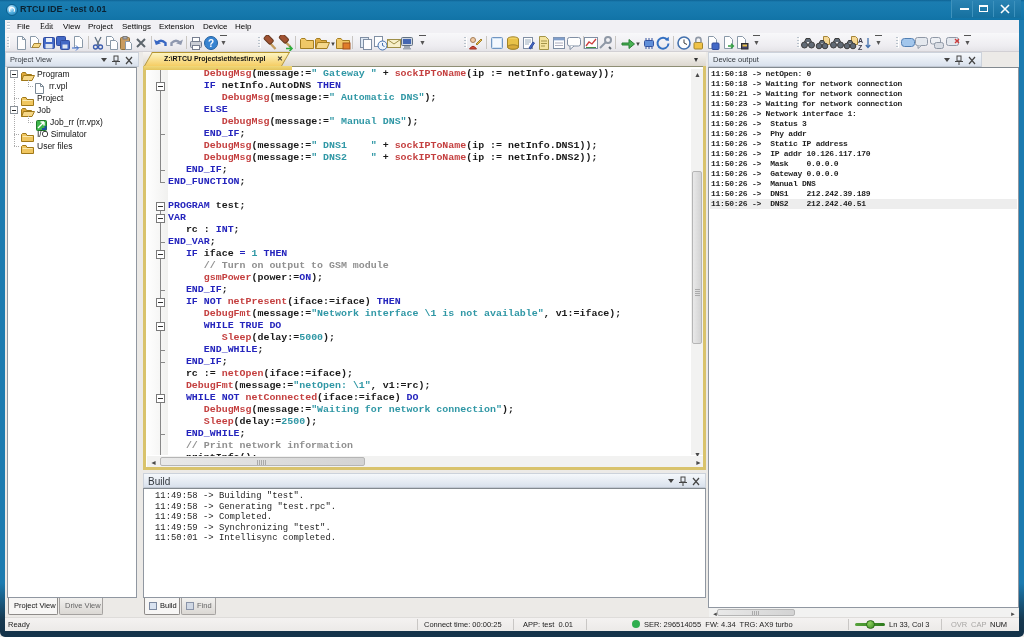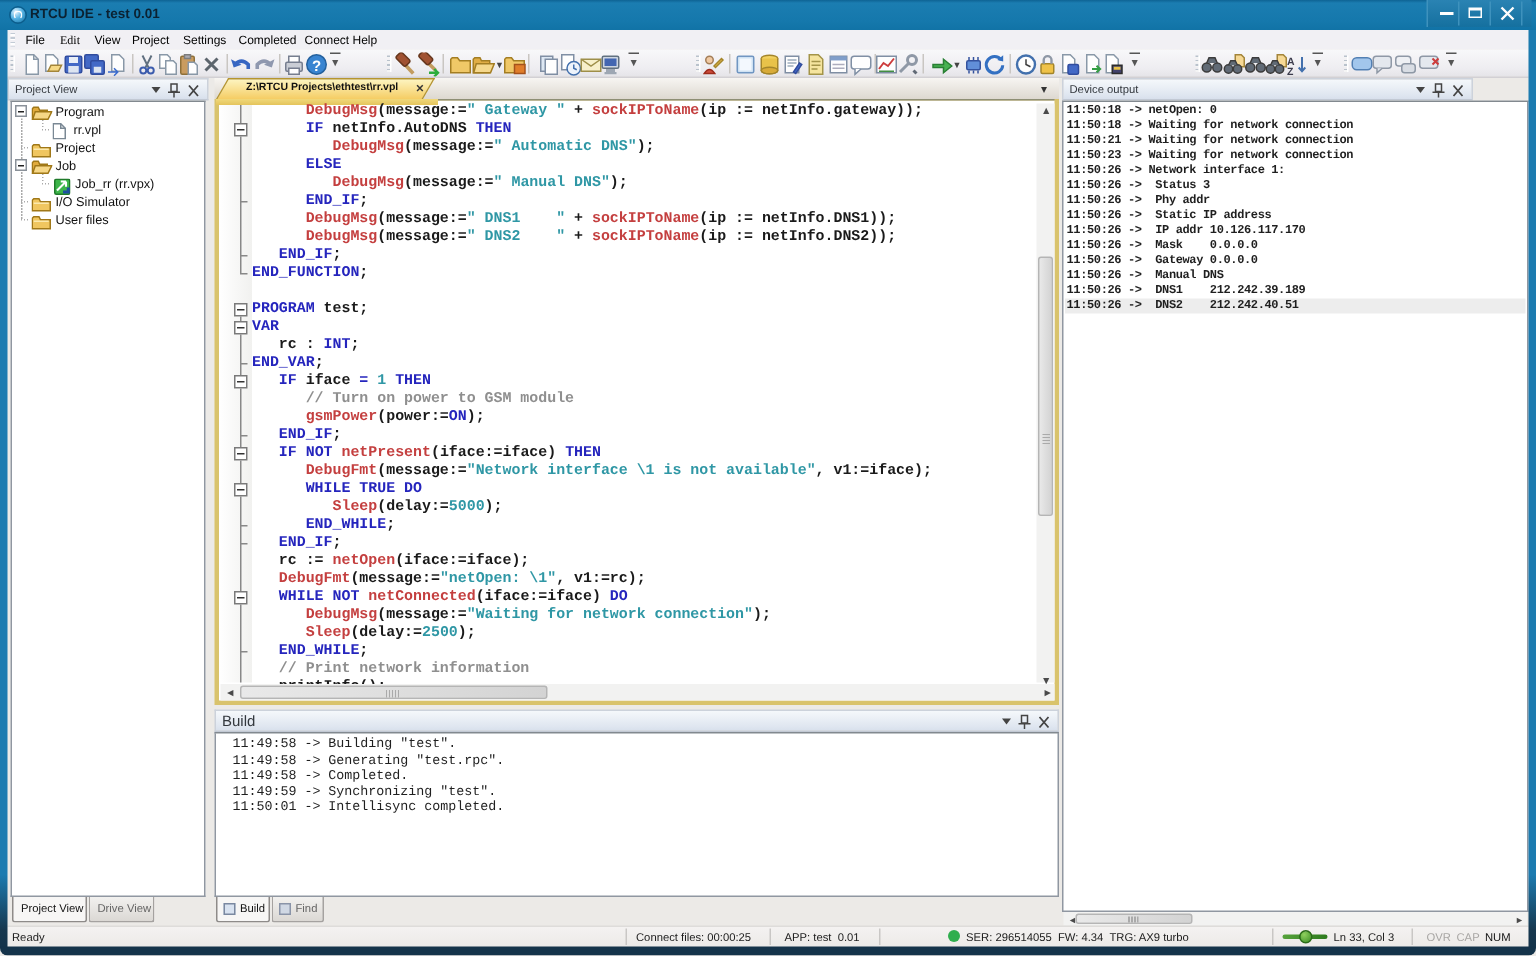--- a/index.html
+++ b/index.html
@@ -71,22 +71,22 @@
     <path d="M1 1 L9 9 M9 1 L1 9" stroke="#fdfdfd" stroke-width="1.6"></path>
   </svg>
 
 <div class="abs" id="menubar"></div>
 <div class="abs" style="left:7px;top:22px;width:3px;height:9px;background:repeating-linear-gradient(#c2cbd5 0 1px, #fff 1px 2px, transparent 2px 3px);"></div>
 <span class="abs menuitem" style="left:17px;">File</span>
 <span class="abs menuitem" style="left:40px;font-family:Liberation Serif, serif;">Edit</span>
 <span class="abs menuitem" style="left:63px;">View</span>
 <span class="abs menuitem" style="left:88px;">Project</span>
 <span class="abs menuitem" style="left:122px;">Settings</span>
-<span class="abs menuitem" style="left:159px;">Completed</span>
-<span class="abs menuitem" style="left:203px;">Connect</span>
+<span class="abs menuitem" style="left:159px;">Extension</span>
+<span class="abs menuitem" style="left:203px;">Device</span>
 <span class="abs menuitem" style="left:235px;">Help</span>
 
 <div class="abs" id="toolbar"></div>
 <div id="icons">
     <div class="abs grip" style="left:7px;"></div>
     <div class="abs ticon" style="left:12.5px;"><svg width="16" height="16">
         <path d="M4.5 1.5 L9.5 1.5 L12.5 4.5 L12.5 14.5 L4.5 14.5 Z" fill="#fff" stroke="#8494a4"></path>
         <path d="M9.5 1.5 L9.5 4.5 L12.5 4.5" fill="none" stroke="#8494a4"></path>
       </svg></div>
     <div class="abs ticon" style="left:26.5px;"><svg width="16" height="16">
@@ -410,21 +410,21 @@
       <span class="fn">DebugMsg</span>(message:=<span class="st">" DNS1    "</span> + <span class="fn">sockIPToName</span>(ip := netInfo.DNS1));
       <span class="fn">DebugMsg</span>(message:=<span class="st">" DNS2    "</span> + <span class="fn">sockIPToName</span>(ip := netInfo.DNS2));
    <span class="kw">END_IF</span>;
 <span class="kw">END_FUNCTION</span>;
 
 <span class="kw">PROGRAM</span> test;
 <span class="kw">VAR</span>
    rc : <span class="kw">INT</span>;
 <span class="kw">END_VAR</span>;
    <span class="kw">IF</span> iface <span class="kw">=</span> <span class="nm">1</span> <span class="kw">THEN</span>
-      <span class="cm">// Turn on power to GSM module</span>
+      <span class="cm">// Turn on output to GSM module</span>
       <span class="fn">gsmPower</span>(power:=<span class="kw">ON</span>);
    <span class="kw">END_IF</span>;
    <span class="kw">IF</span> <span class="kw">NOT</span> <span class="fn">netPresent</span>(iface:=iface) <span class="kw">THEN</span>
       <span class="fn">DebugFmt</span>(message:=<span class="st">"Network interface \1 is not available"</span>, v1:=iface);
       <span class="kw">WHILE</span> <span class="kw">TRUE</span> <span class="kw">DO</span>
          <span class="fn">Sleep</span>(delay:=<span class="nm">5000</span>);
       <span class="kw">END_WHILE</span>;
    <span class="kw">END_IF</span>;
    rc := <span class="fn">netOpen</span>(iface:=iface);
    <span class="fn">DebugFmt</span>(message:=<span class="st">"netOpen: \1"</span>, v1:=rc);
@@ -534,21 +534,21 @@
 
 <div class="abs sb" style="left:709px;top:608px;width:309px;height:9px;"></div>
 <div class="abs sbarrow" style="left:712px;top:609px;font-size:6px;">◄</div>
 <div class="abs sbarrow" style="left:1010px;top:609px;font-size:6px;">►</div>
 <div class="abs sbthumb" style="left:717px;top:609px;width:78px;height:7px;"></div>
 <div class="abs" style="left:752px;top:610.5px;width:7px;height:4px;background:repeating-linear-gradient(90deg,#aaa 0 1px, transparent 1px 2px);"></div>
 
 <div class="abs" id="statusbar"></div>
 <span class="stext" style="left:8px;">Ready</span>
 <div class="ssep" style="left:417px;"></div>
-<span class="stext" style="left:424px;">Connect files: 00:00:25</span>
+<span class="stext" style="left:424px;">Connect time: 00:00:25</span>
 <div class="ssep" style="left:513px;"></div>
 <span class="stext" style="left:523px;">APP: test&nbsp; 0.01</span>
 <div class="ssep" style="left:586px;"></div>
 <div class="abs" style="left:632px;top:620px;width:8px;height:8px;border-radius:50%;background:#2fae4e;"></div>
 <span class="stext" style="left:644px;">SER: 296514055&nbsp; FW: 4.34&nbsp; TRG: AX9 turbo</span>
 <div class="abs" style="left:855px;top:623px;width:30px;height:3px;background:linear-gradient(90deg,#57a33c,#2d7a1d);border-radius:2px;"></div>
 <div class="abs" style="left:866px;top:620px;width:9px;height:9px;border-radius:50%;background:radial-gradient(circle at 35% 30%,#8fd05e,#3c8f25);border:1px solid #2b6b18;"></div>
 <span class="stext" style="left:889px;">Ln 33, Col 3</span>
 <div class="ssep" style="left:848px;"></div>
 <div class="ssep" style="left:941px;"></div>

